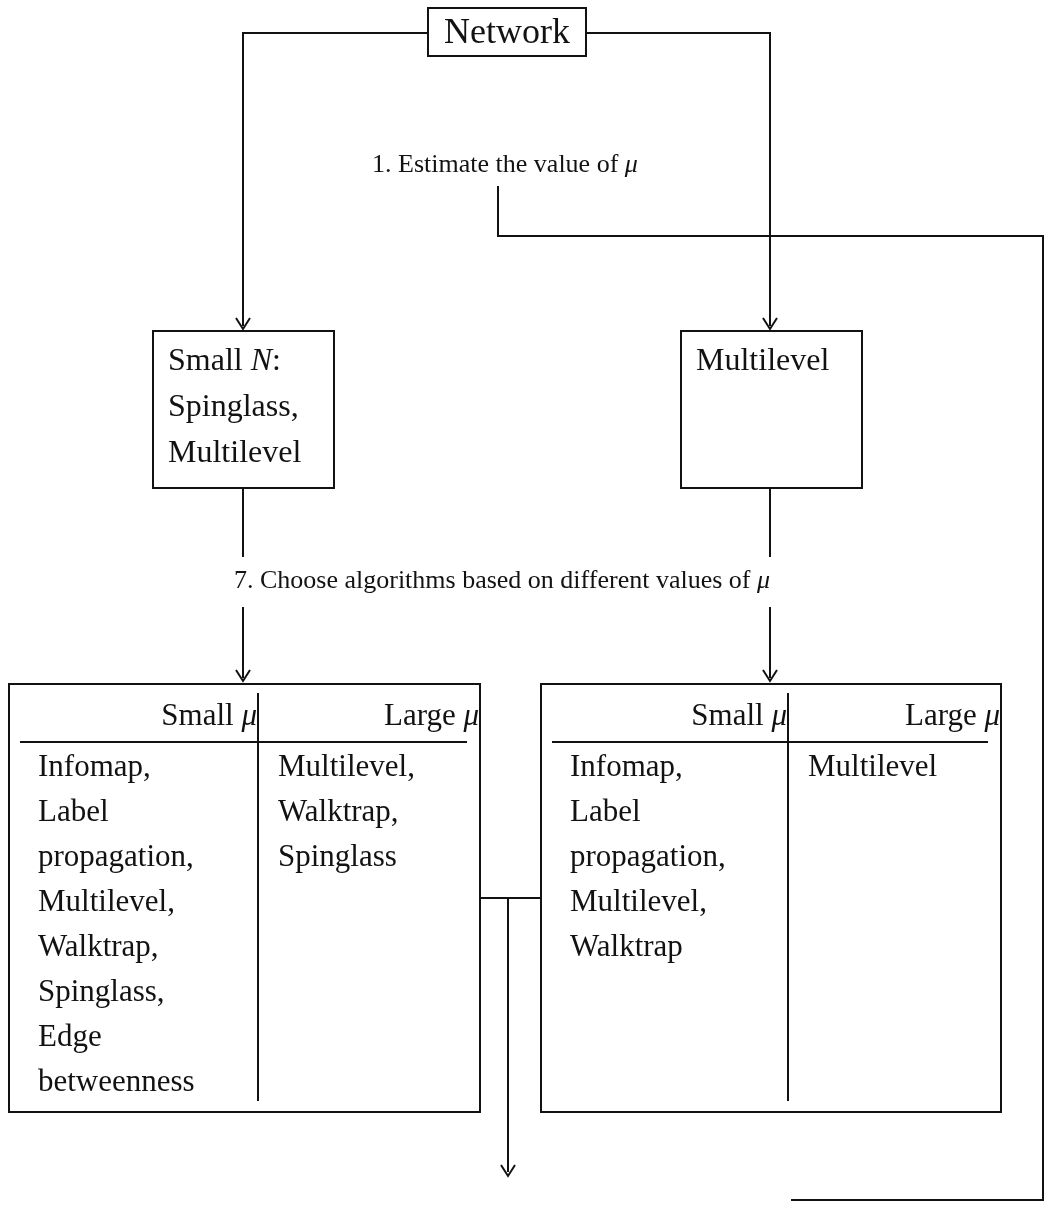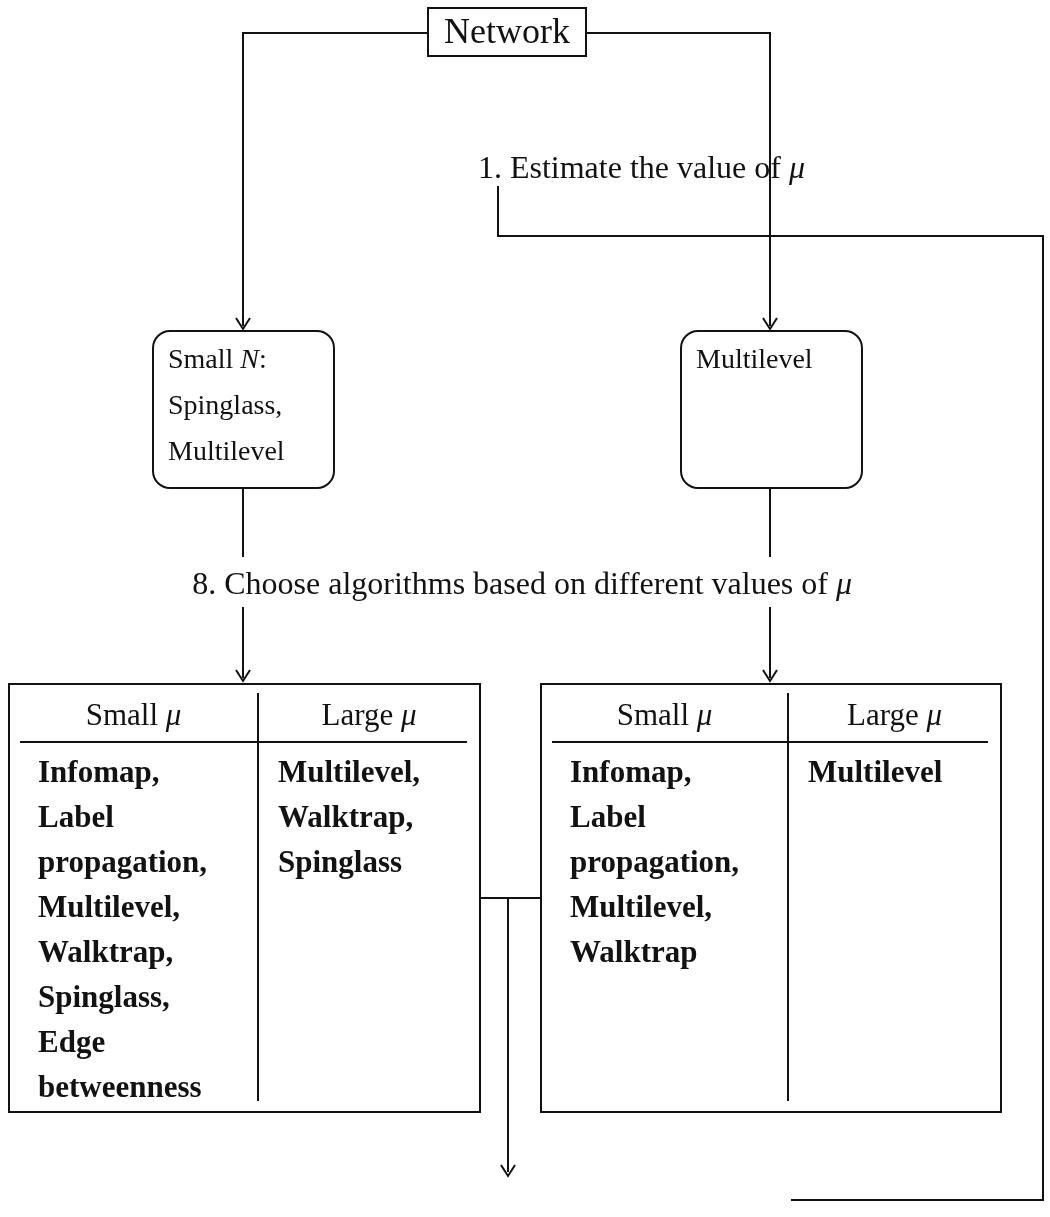--- a/index.html
+++ b/index.html
@@ -22,30 +22,29 @@
     position: absolute;
     border: 2px solid #121212;
     background: #ffffff;
     box-sizing: border-box;
   }
   .network-box {
     left: 427px; top: 7px; width: 160px; height: 50px;
     font-size: 36px; line-height: 44px; text-align: center;
   }
   .n-box {
-    font-size: 28px; line-height: 46px;
+    font-size: 32px; line-height: 46px;
     padding: 4px 0 0 14px;
-    border-radius: 18px;
   }
   .small-n-box { left: 152px; top: 330px; width: 183px; height: 159px; }
   .large-n-box { left: 680px; top: 330px; width: 183px; height: 159px; }
   .step {
     position: absolute;
-    font-size: 32px;
-    text-align: right;
+    font-size: 26px;
+    text-align: center;
     white-space: nowrap;
   }
   .step1 { left: 205px; top: 149px; width: 600px; }
   .step2 { left: 152px; top: 565px; width: 700px; }
   .step3 { left: 155px; top: 1180px; width: 700px; }
   .mu-table {
     position: absolute;
     border: 2px solid #121212;
     background: #ffffff;
     box-sizing: border-box;
@@ -53,26 +52,26 @@
   }
   .left-table  { left: 8px;   top: 683px; width: 473px; height: 430px; }
   .right-table { left: 540px; top: 683px; width: 462px; height: 430px; }
   .mu-table > div { position: absolute; }
   .col-divider { width: 2px; background: #121212; top: 8px; height: 408px; }
   .left-table  .col-divider { left: 247px; }
   .right-table .col-divider { left: 245px; }
   .header-rule { height: 2px; background: #121212; top: 56px; }
   .left-table  .header-rule { left: 10px; width: 447px; }
   .right-table .header-rule { left: 10px; width: 436px; }
-  .th { top: 8px; text-align: center; line-height: 44px; white-space: nowrap; }
+  .th { top: 8px; text-align: right; line-height: 44px; white-space: nowrap; }
   .left-table  .th-left  { left: 0;     width: 247px; }
   .left-table  .th-right { left: 249px; width: 220px; }
   .right-table .th-left  { left: 0;     width: 245px; }
   .right-table .th-right { left: 247px; width: 211px; }
-  .cell { top: 64px; line-height: 45px; white-space: pre-line; font-weight: bold; }
+  .cell { top: 58px; line-height: 45px; white-space: pre-line; }
   .left-table  .cell-left  { left: 28px;  }
   .left-table  .cell-right { left: 268px; }
   .right-table .cell-left  { left: 28px;  }
   .right-table .cell-right { left: 266px; }
   .lines { white-space: pre-line; }
   i { font-style: italic; }
 </style>
 </head>
 <body>
 
@@ -107,21 +106,21 @@
     <div><span>Small </span><i>N</i><span>:</span></div>
     <div class="lines">Spinglass,
 Multilevel</div>
   </div>
 
   <div class="box n-box large-n-box">
     <div class="lines">Multilevel</div>
   </div>
 
   <div class="step step2">
-    <span>8. Choose algorithms based on different values of </span><i class="mu">μ</i>
+    <span>7. Choose algorithms based on different values of </span><i class="mu">μ</i>
   </div>
 
   <div class="mu-table left-table">
     <div class="col-divider"></div>
     <div class="header-rule"></div>
     <div class="th th-left"><span>Small </span><i class="mu">μ</i></div>
     <div class="th th-right"><span>Large </span><i class="mu">μ</i></div>
     <div class="cell cell-left">Infomap,
 Label
 propagation,

